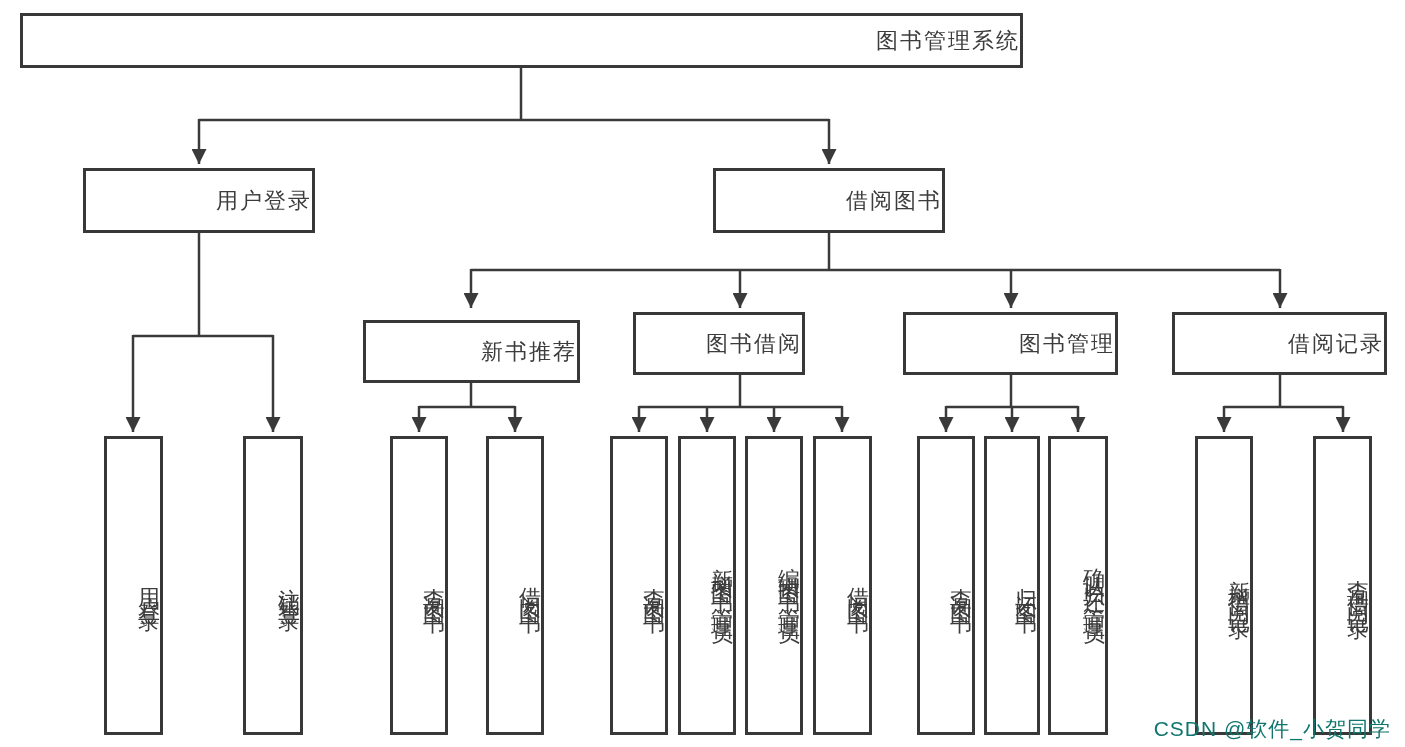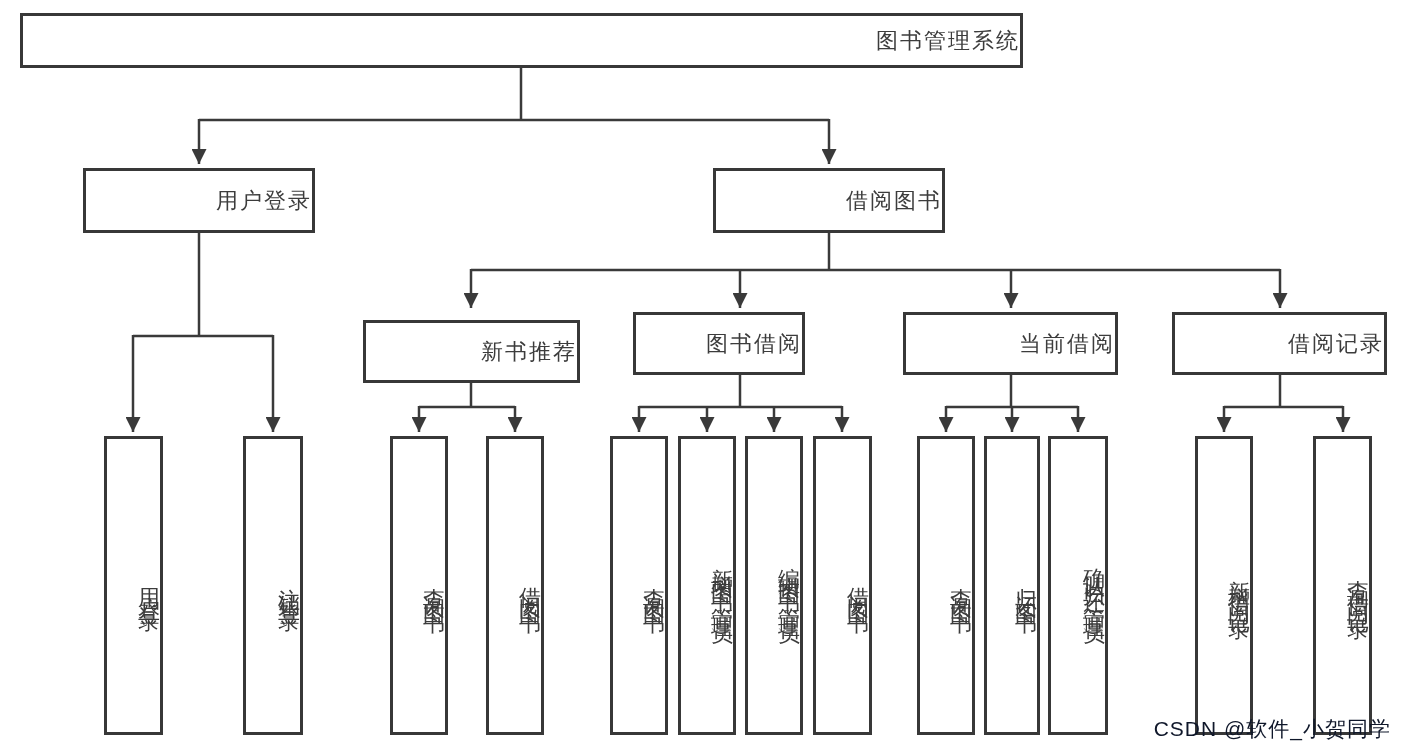--- a/index.html
+++ b/index.html
@@ -29,21 +29,21 @@
     writing-mode:vertical-rl;
     font-size:22px;
     line-height:1;
     letter-spacing:8px;
     color:#3c3c3c;
   }
   .watermark{
     position:absolute;
     right:14px;bottom:4px;
     font-size:21px;
-    color:#0f172a;
+    color:#0f766e;
     letter-spacing:1px;
     z-index:5;
     white-space:nowrap;
   }
 </style>
 </head>
 <body>
 
 <div id="stage">
 
@@ -108,21 +108,21 @@
     <span>借阅图书</span>
   </div>
 
   <div class="node hbox" style="left:363px;top:320px;width:217px;height:63px">
     <span>新书推荐</span>
   </div>
   <div class="node hbox" style="left:633px;top:312px;width:172px;height:63px">
     <span>图书借阅</span>
   </div>
   <div class="node hbox" style="left:903px;top:312px;width:215px;height:63px">
-    <span>当前借阅</span>
+    <span>图书管理</span>
   </div>
   <div class="node hbox" style="left:1172px;top:312px;width:215px;height:63px">
     <span>借阅记录</span>
   </div>
 
   <div class="node vbox" style="left:104px;top:436px;width:59px;height:299px">
     <span>用户登录</span>
   </div>
   <div class="node vbox" style="left:243px;top:436px;width:60px;height:299px">
     <span>注销登录</span>

